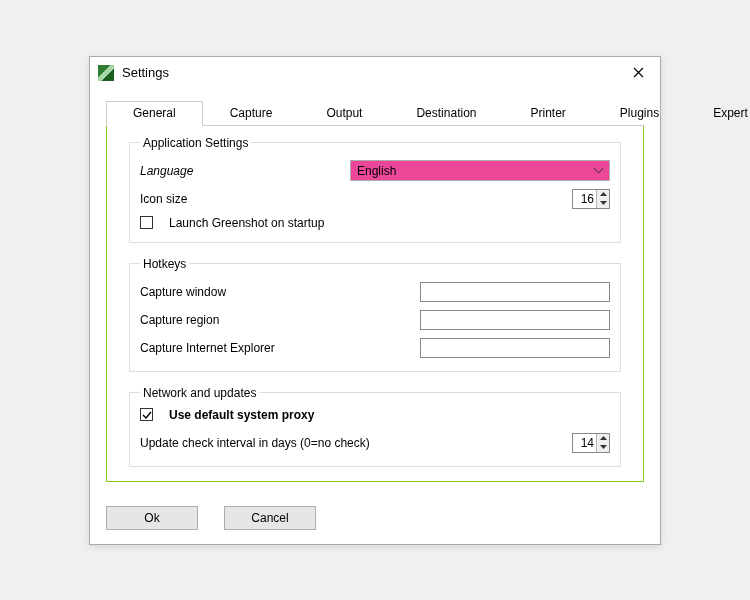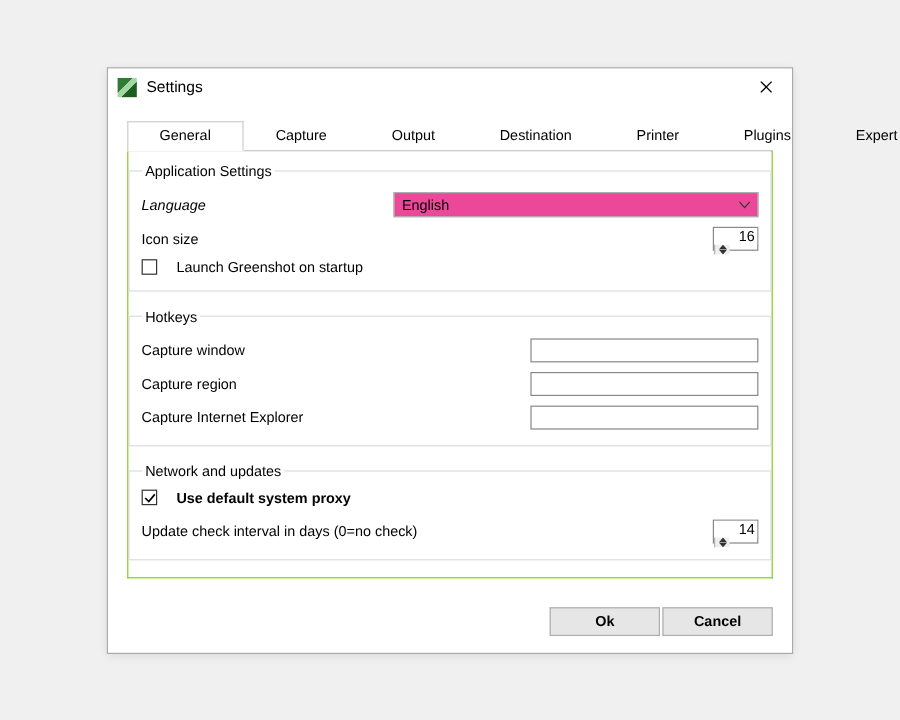--- a/index.html
+++ b/index.html
@@ -62,21 +62,21 @@
     }
     .tab.active {
       border-color: #ccc;
       background: #fff;
       border-bottom: 1px solid #fff;
       margin-bottom: -1px;
     }
     .panel {
       border: 1px solid #84cc16;
       border-top: 1px solid #ccc;
-      padding: 10px 0 12px;
+      padding: 10px 22px 12px;
       position: relative;
       z-index: 1;
     }
     fieldset.group {
       border: 1px solid #ddd;
       padding: 8px 10px 12px;
       margin-bottom: 14px;
       position: relative;
     }
     fieldset.group legend {
@@ -107,21 +107,20 @@
       font-size: 12px;
     }
     .select .chev svg { width: 9px; height: 6px; display:block; }
     .spin {
       width: 38px;
       height: 20px;
       border: 1px solid #888;
       display: flex;
       align-items: stretch;
       margin-left: auto;
-      flex-direction: column;
     }
     .spin .val {
       flex: 1;
       display: flex;
       align-items: center;
       justify-content: flex-end;
       padding-right: 2px;
       font-size: 12px;
       background: #fff;
     }
@@ -150,24 +149,23 @@
     .hotkey-input {
       margin-left: auto;
       width: 190px;
       height: 20px;
       border: 1px solid #888;
       background: #fff;
     }
     .hotkeys-label-col { width: 250px; }
     .footer {
       display:flex;
-      justify-content:flex-end;
-      gap:2px;
+      justify-content:flex-start;
+      gap:26px;
       padding: 10px 16px 14px;
-      font-weight: bold;
     }
     .btn {
       width: 92px;
       height: 24px;
       border: 1px solid #adadad;
       background: #e6e6e6;
       font-size: 12px;
       display:flex;align-items:center;justify-content:center;
       cursor: default;
     }

